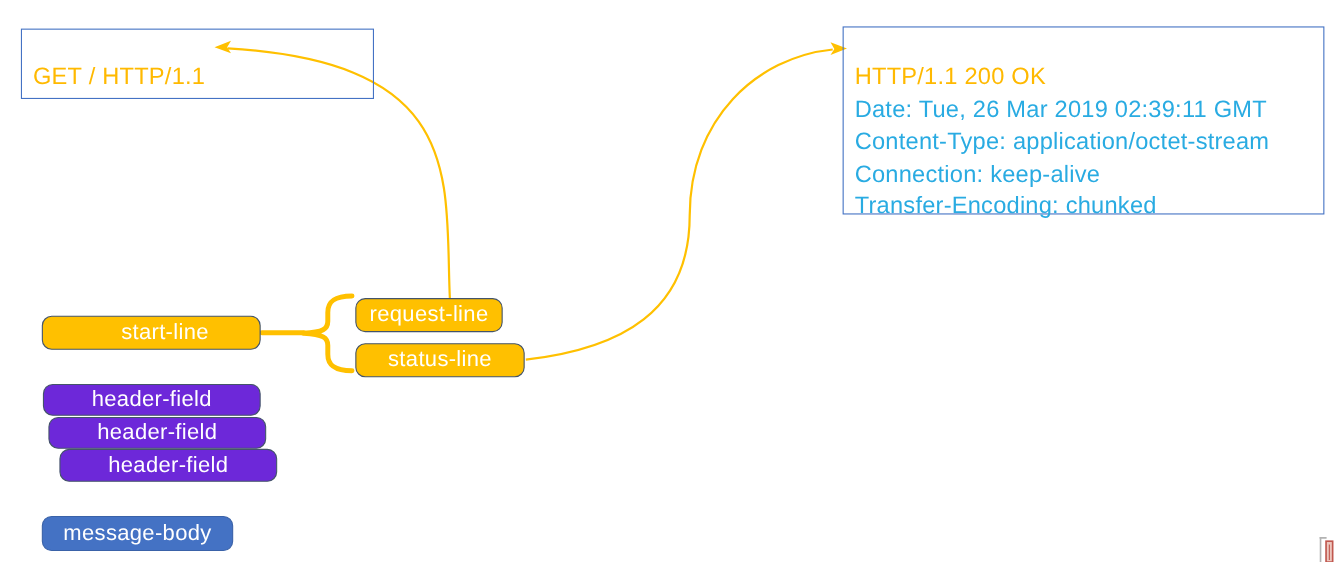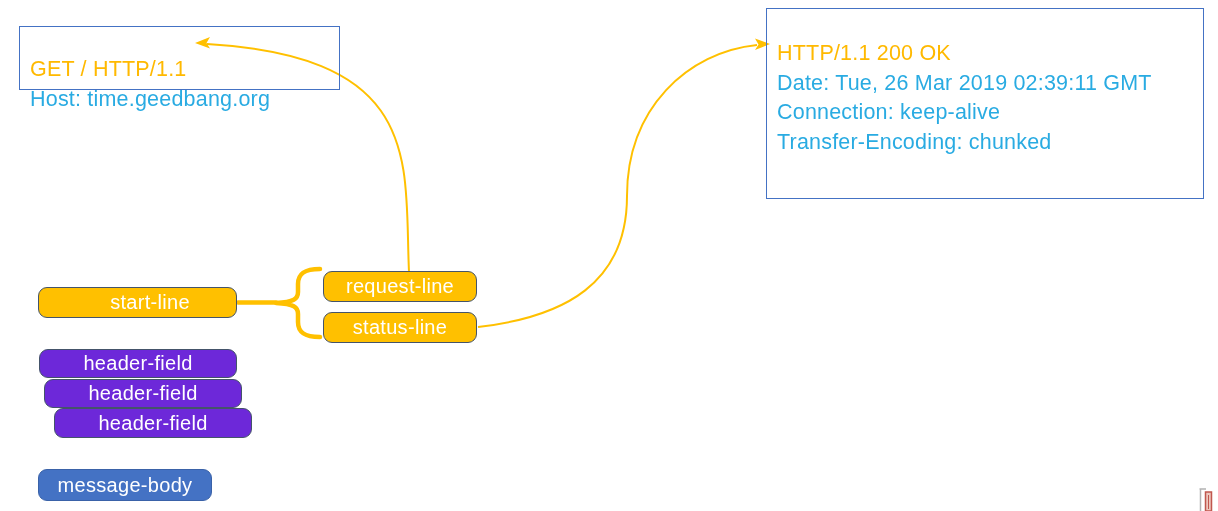--- a/index.html
+++ b/index.html
@@ -22,42 +22,42 @@
   .example-text {
     font-size: 21.5px;
     line-height: 29.5px;
     white-space: nowrap;
     letter-spacing: 0.2px;
   }
   .orange-text { color: #FFB900; margin-top: 25px; }
   .blue-text   { color: #29ABE2; }
 
   #request-box  { left: 19px;  top: 26px; width: 321px; height: 64px; padding: 3px 0 0 10px; }
-  #response-box { left: 766px; top: 8px; width: 438px; height: 191px; padding: 5px 0 0 10px; }
+  #response-box { left: 766px; top: 24px; width: 438px; height: 171px; padding: 5px 0 0 10px; }
 
   
   .pill {
     position: absolute;
     box-sizing: border-box;
     border-radius: 9px;
     border: 1.6px solid #44546A;
     color: #ffffff;
     font-size: 20px;
     letter-spacing: 0.3px;
     display: flex;
     align-items: center;
     justify-content: center;
     white-space: nowrap;
   }
   .pill-orange { background: #FFC000; }
   .pill-cyan   { background: #6d28d9; }
   .pill-blue   { background: #4472C4; border-color: #3A62A8; }
 
   #start-line   { left: 38px;  top: 287px; width: 199px; height: 31px; padding-left: 25px; }
-  #request-line { left: 323px; top: 271px; width: 154px; height: 31px; }
+  #request-line { left: 323px; top: 271px; width: 134px; height: 31px; }
   #status-line  { left: 323px; top: 312px; width: 154px; height: 31px; }
 
   #header-field-1 { left: 39px; top: 349px; width: 198px; height: 29px; }
   #header-field-2 { left: 44px; top: 379px; width: 198px; height: 29px; }
   #header-field-3 { left: 54px; top: 408px; width: 198px; height: 30px; }
 
   #message-body { left: 38px; top: 469px; width: 174px; height: 32px; }
 
   
   #connector-layer {
@@ -91,26 +91,26 @@
 
     <g>
       <path d="M 1199.5 489 L 1206 489 M 1200.5 488.5 L 1200.5 511" stroke="#B3B3B3" stroke-width="1.5" fill="none"></path>
       <rect x="1205.5" y="492" width="6" height="19" fill="#EDC6BD" stroke="#C0574E" stroke-width="1.5"></rect>
       <path d="M 1208.5 495 L 1208.5 509" stroke="#C0574E" stroke-width="1"></path>
     </g>
   </svg>
 
   <div id="request-box" class="example-box">
     <div class="example-text orange-text">GET / HTTP/1.1</div>
-    <div class="example-text blue-text">Host: time.geedbang.org</div>
   </div>
 
   <div id="response-box" class="example-box">
     <div class="example-text orange-text">HTTP/1.1 200 OK</div>
     <div class="example-text blue-text">Date: Tue, 26 Mar 2019 02:39:11 GMT</div>
+    <div class="example-text blue-text">Content-Type: application/octet-stream</div>
     <div class="example-text blue-text">Connection: keep-alive</div>
     <div class="example-text blue-text">Transfer-Encoding: chunked</div>
   </div>
 
   <div id="start-line" class="pill pill-orange">start-line</div>
 
   <div id="request-line" class="pill pill-orange">request-line</div>
 
   <div id="status-line" class="pill pill-orange">status-line</div>
 

